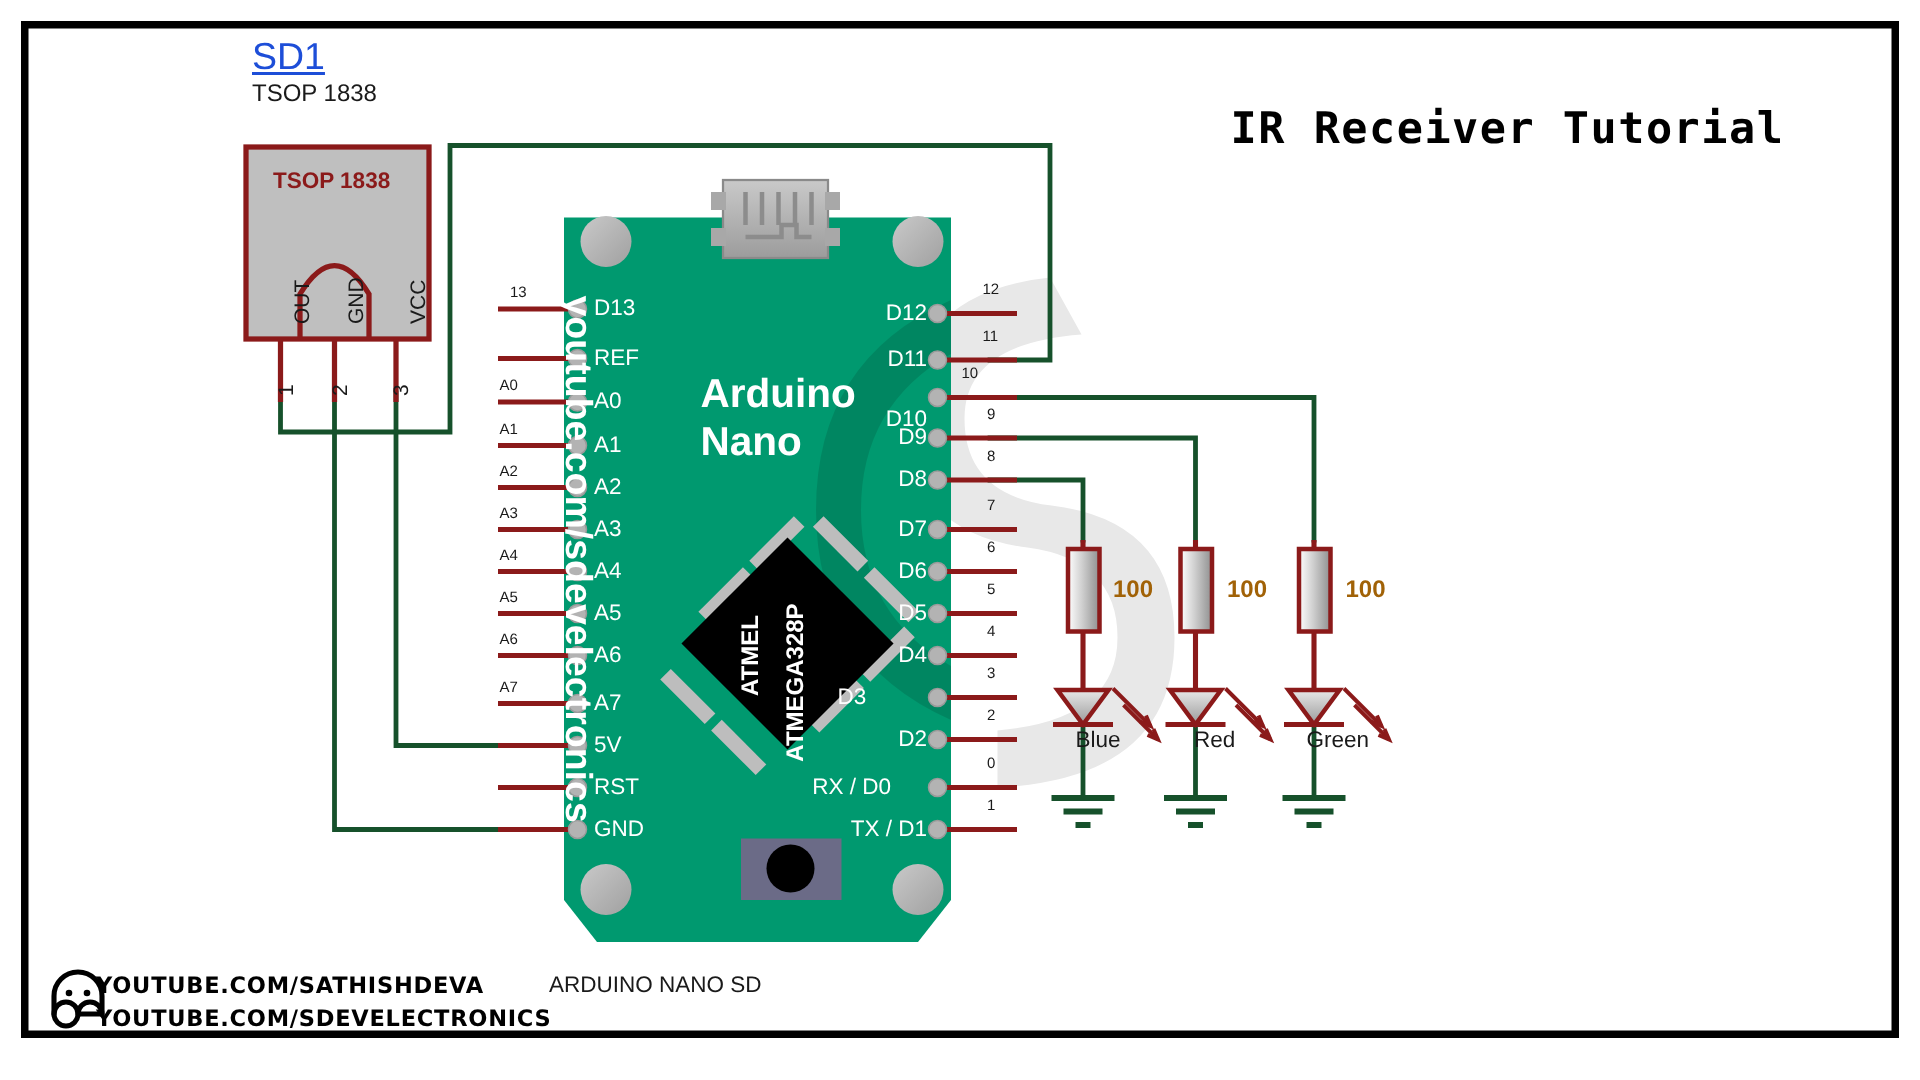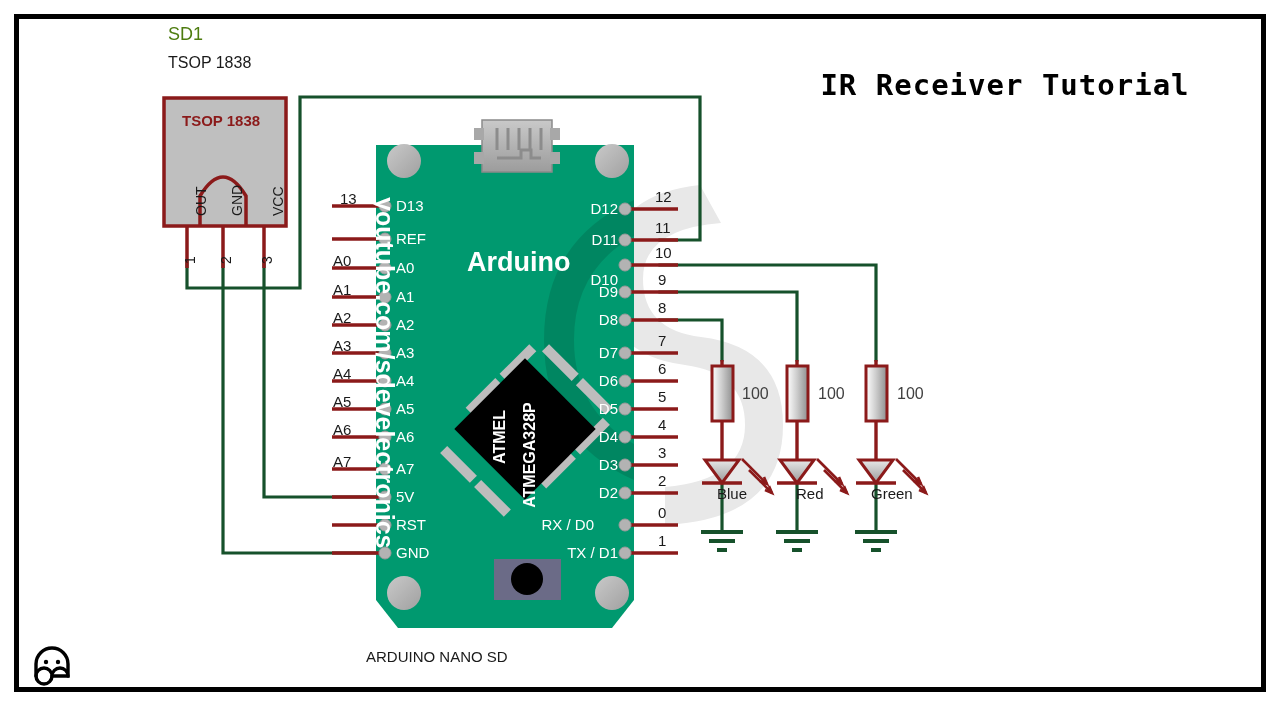--- a/index.html
+++ b/index.html
@@ -8,41 +8,41 @@
   #stage{position:relative;width:1280px;height:720px;background:#ffffff;}
   #frame{position:absolute;left:14px;top:14px;width:1252px;height:678px;
          border:5px solid #000000;box-sizing:border-box;}
   svg.layer{position:absolute;left:0;top:0;width:1280px;height:720px;}
   .lbl{position:absolute;white-space:nowrap;}
   
   #title-block{position:absolute;left:770px;top:66px;width:470px;text-align:center;
      font-family:"DejaVu Sans Mono",monospace;font-weight:bold;color:#000;
      font-size:29px;line-height:38px;letter-spacing:1px;}
   
-  #sd1-name{left:168px;top:24px;font-size:18px;color:#4d7c0f;}
+  #sd1-name{left:168px;top:24px;font-size:25px;color:#1d4ed8;text-decoration:underline;}
   #sd1-part{left:168px;top:54px;font-size:16px;color:#1a1a1a;}
   #tsop-title{left:182px;top:112px;font-size:15px;font-weight:bold;color:#8B1A1A;}
   .tsop-pin{font-size:14px;color:#1a1a1a;font-weight:normal;
             transform:rotate(-90deg);transform-origin:left top;}
   .tsop-num{font-size:14px;color:#1a1a1a;transform:rotate(-90deg);
             transform-origin:left top;}
   
   #ard-name{left:467px;top:246px;width:130px;text-align:left;color:#ffffff;
             font-size:27px;font-weight:bold;line-height:32px;}
   #ard-watermark{position:absolute;left:399px;top:197px;color:#ffffff;
       font-size:25px;font-weight:bold;transform:rotate(90deg);
       transform-origin:left top;white-space:nowrap;}
   #ard-caption{left:366px;top:648px;font-size:15px;color:#1a1a1a;}
   .chip-txt{fill:#ffffff;font-family:"Liberation Sans",sans-serif;
             font-size:16px;font-weight:bold;}
   .pin-l{position:absolute;font-size:15px;color:#ffffff;white-space:nowrap;}
   .pin-r{position:absolute;font-size:15px;color:#ffffff;white-space:nowrap;
          text-align:right;}
-  .netnum{position:absolute;font-size:15px;color:#1a1a1a;white-space:nowrap;}
-  .resval{position:absolute;font-size:16px;color:#404040;}
+  .netnum{position:absolute;font-size:10px;color:#1a1a1a;white-space:nowrap;}
+  .resval{position:absolute;font-size:16px;color:#a16207;font-weight:bold;}
   .ledlbl{position:absolute;font-size:15px;color:#1a1a1a;}
   
   #footer{position:absolute;left:64px;top:646px;font-family:"DejaVu Sans",sans-serif;
           font-size:15px;font-weight:bold;color:#000;letter-spacing:.5px;
           line-height:22px;}
 </style>
 </head>
 <body>
 
 <div id="stage">
@@ -297,20 +297,21 @@
   <div class="lbl tsop-pin" style="left:193px;top:216px;">OUT</div>
   <div class="lbl tsop-pin" style="left:229px;top:216px;">GND</div>
   <div class="lbl tsop-pin" style="left:270px;top:216px;">VCC</div>
 
   <div class="lbl tsop-num" style="left:182px;top:264px;">1</div>
   <div class="lbl tsop-num" style="left:218px;top:264px;">2</div>
   <div class="lbl tsop-num" style="left:259px;top:264px;">3</div>
 
   <div class="lbl" id="ard-name">
     <div>Arduino</div>
+    <div>Nano</div>
   </div>
   <div id="ard-watermark">youtube.com/sdevelectronics</div>
   <div class="lbl" id="ard-caption">ARDUINO NANO SD</div>
 
   <div class="pin-l" style="left:396px;top:197px;">D13</div>
   <div class="pin-l" style="left:396px;top:230px;">REF</div>
   <div class="pin-l" style="left:396px;top:259px;">A0</div>
   <div class="pin-l" style="left:396px;top:288px;">A1</div>
   <div class="pin-l" style="left:396px;top:316px;">A2</div>
   <div class="pin-l" style="left:396px;top:344px;">A3</div>
@@ -334,41 +335,45 @@
 
   <div class="pin-r" style="left:518px;top:200px;width:100px;">D12</div>
   <div class="pin-r" style="left:518px;top:231px;width:100px;">D11</div>
   <div class="pin-r" style="left:518px;top:256px;width:100px;margin-top:15px;">D10</div>
   <div class="pin-r" style="left:518px;top:283px;width:100px;">D9</div>
   <div class="pin-r" style="left:518px;top:311px;width:100px;">D8</div>
   <div class="pin-r" style="left:518px;top:344px;width:100px;">D7</div>
   <div class="pin-r" style="left:518px;top:372px;width:100px;">D6</div>
   <div class="pin-r" style="left:518px;top:400px;width:100px;">D5</div>
   <div class="pin-r" style="left:518px;top:428px;width:100px;">D4</div>
-  <div class="pin-r" style="left:518px;top:456px;width:100px;">D3</div>
+  <div class="pin-r" style="left:518px;top:456px;width:100px;text-align:center;">D3</div>
   <div class="pin-r" style="left:518px;top:484px;width:100px;">D2</div>
   <div class="pin-r" style="left:484px;top:516px;width:110px;">RX / D0</div>
   <div class="pin-r" style="left:508px;top:544px;width:110px;">TX / D1</div>
 
   <div class="netnum" style="left:655px;top:188px;">12</div>
   <div class="netnum" style="left:655px;top:219px;">11</div>
-  <div class="netnum" style="left:655px;top:244px;text-align:right;">10</div>
+  <div class="netnum" style="left:641px;top:244px;text-align:right;">10</div>
   <div class="netnum" style="left:658px;top:271px;">9</div>
   <div class="netnum" style="left:658px;top:299px;">8</div>
   <div class="netnum" style="left:658px;top:332px;">7</div>
   <div class="netnum" style="left:658px;top:360px;">6</div>
   <div class="netnum" style="left:658px;top:388px;">5</div>
   <div class="netnum" style="left:658px;top:416px;">4</div>
   <div class="netnum" style="left:658px;top:444px;">3</div>
   <div class="netnum" style="left:658px;top:472px;">2</div>
   <div class="netnum" style="left:658px;top:504px;">0</div>
   <div class="netnum" style="left:658px;top:532px;">1</div>
 
   <div class="resval" style="left:742px;top:385px;">100</div>
   <div class="resval" style="left:818px;top:385px;">100</div>
   <div class="resval" style="left:897px;top:385px;">100</div>
 
   <div class="ledlbl" style="left:717px;top:485px;">Blue</div>
   <div class="ledlbl" style="left:796px;top:485px;">Red</div>
   <div class="ledlbl" style="left:871px;top:485px;">Green</div>
 
+  <div id="footer">
+    <div>YOUTUBE.COM/SATHISHDEVA</div>
+    <div>YOUTUBE.COM/SDEVELECTRONICS</div>
+  </div>
 
 </div>
 
 </body></html>

